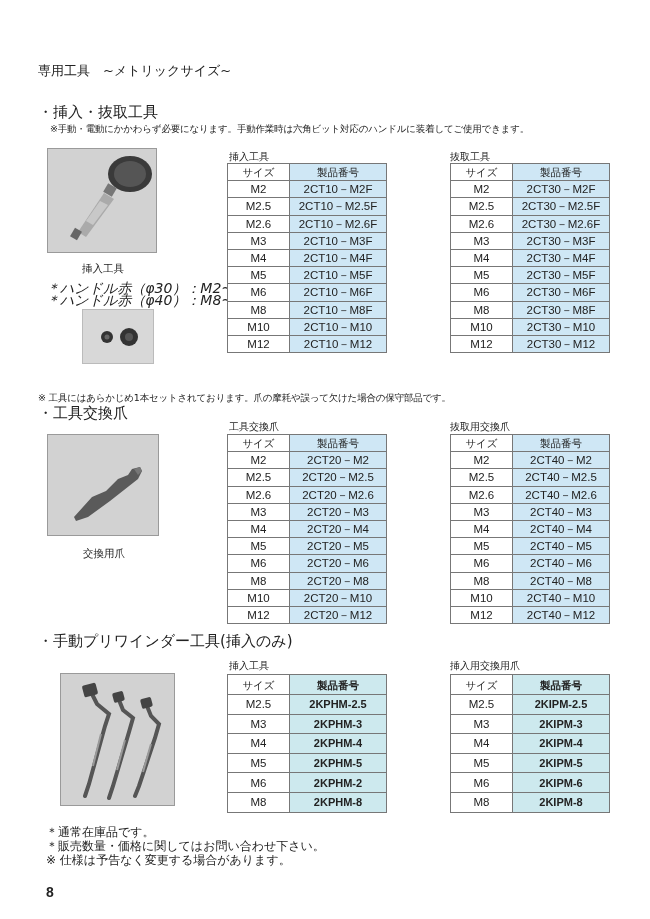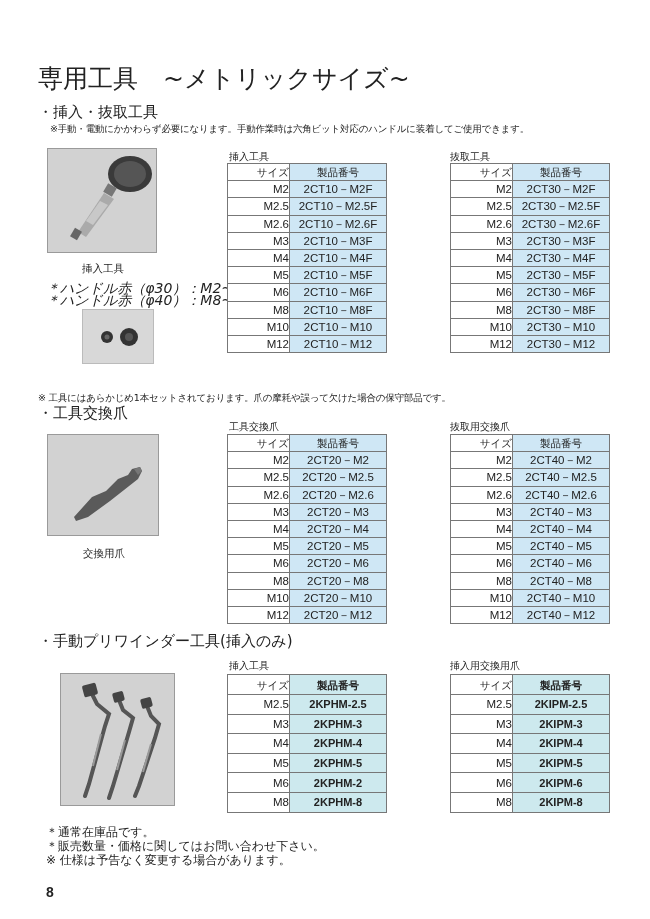--- a/index.html
+++ b/index.html
@@ -1,26 +1,26 @@
 <!DOCTYPE html>
 <html><head>
 <meta charset="utf-8">
 <style>
   * { box-sizing: border-box; margin: 0; padding: 0; }
   html, body { width: 650px; height: 919px; background: #ffffff; overflow: hidden; }
   body { position: relative; font-family: "DejaVu Sans", "Liberation Sans", sans-serif; color: #222; }
   .abs { position: absolute; }
-  .page-title { left: 38px; top: 62px; font-size: 25px; color: #222; letter-spacing: 0px; white-space: pre; }
+  .page-title { left: 38px; top: 62px; font-size: 13px; color: #222; letter-spacing: 0px; white-space: pre; }
   .sec-title { font-size: 15px; color: #222; white-space: nowrap; }
   .sec-note { font-size: 9.5px; color: #222; white-space: nowrap; letter-spacing: -0.2px; }
   .tbl-caption { font-size: 10px; color: #222; white-space: nowrap; }
   table.spec { position: absolute; border-collapse: collapse; font-family: "Liberation Sans", "DejaVu Sans", sans-serif; font-size: 11.5px; color: #222; }
   table.spec td, table.spec th { border: 1px solid #777; text-align: center; font-weight: normal; padding: 0; height: 17.2px; line-height: 16px; }
   table.spec th { font-family: "DejaVu Sans", sans-serif; font-size: 10.5px; }
-  table.spec .size { background: #fff; width: 62px; text-align: right; }
+  table.spec .size { background: #fff; width: 62px; }
   table.spec .code { background: #cfe7f5; width: 97px; }
   table.spec.teal .code { background: #cde9ee; }
   table.spec.teal .code, table.spec.teal th.code { font-weight: bold; }
   table.spec.teal th.code { font-weight: bold; }
   table.spec.teal td.code { font-size: 11px; }
   .photo { position: absolute; background: #d2d2d2; border: 1px solid #9a9a9a; }
   .caption { font-size: 10.5px; color: #222; white-space: nowrap; }
   .small-note { font-size: 14px; color: #222; white-space: nowrap; line-height: 12px; font-style: italic; }
   .footer-note { font-size: 12px; color: #222; white-space: nowrap; line-height: 13.5px; }
   .page-num { left: 46px; top: 884px; font-size: 14px; font-weight: bold; font-family: "Liberation Sans", sans-serif; }

